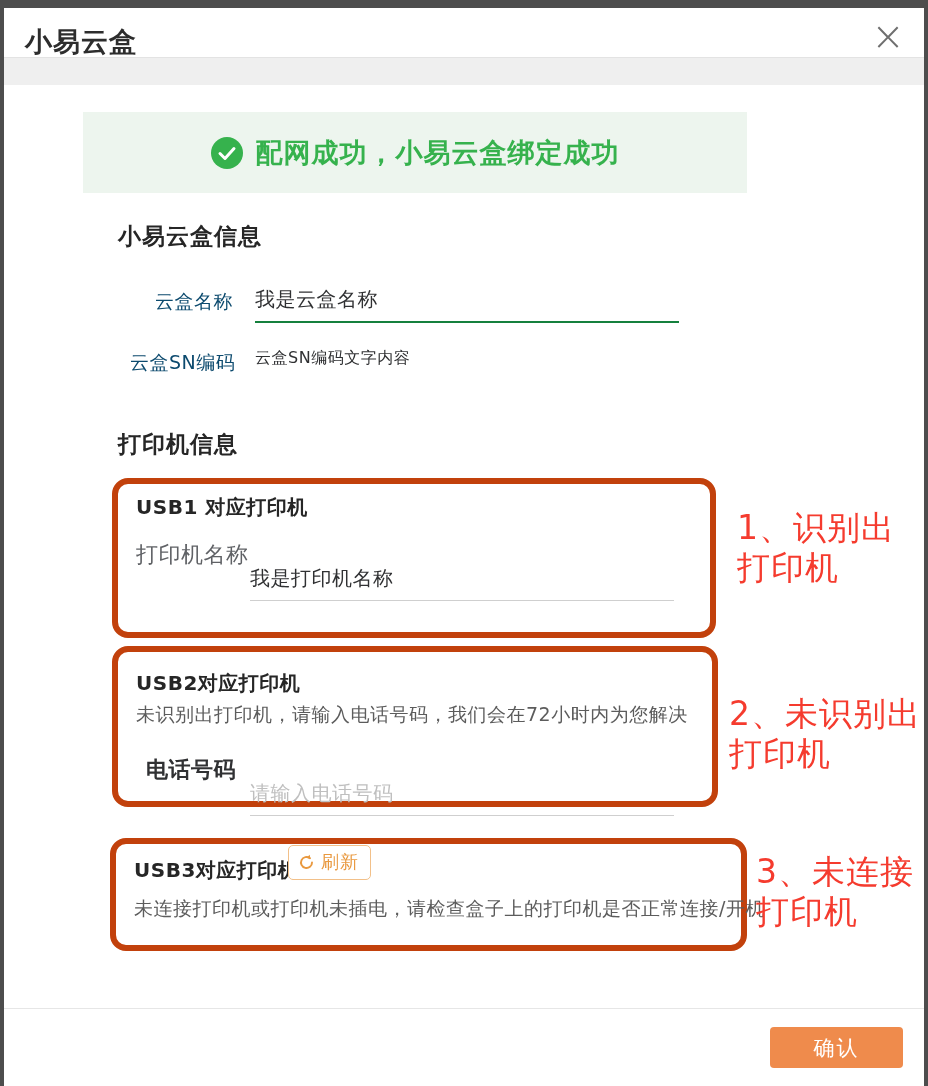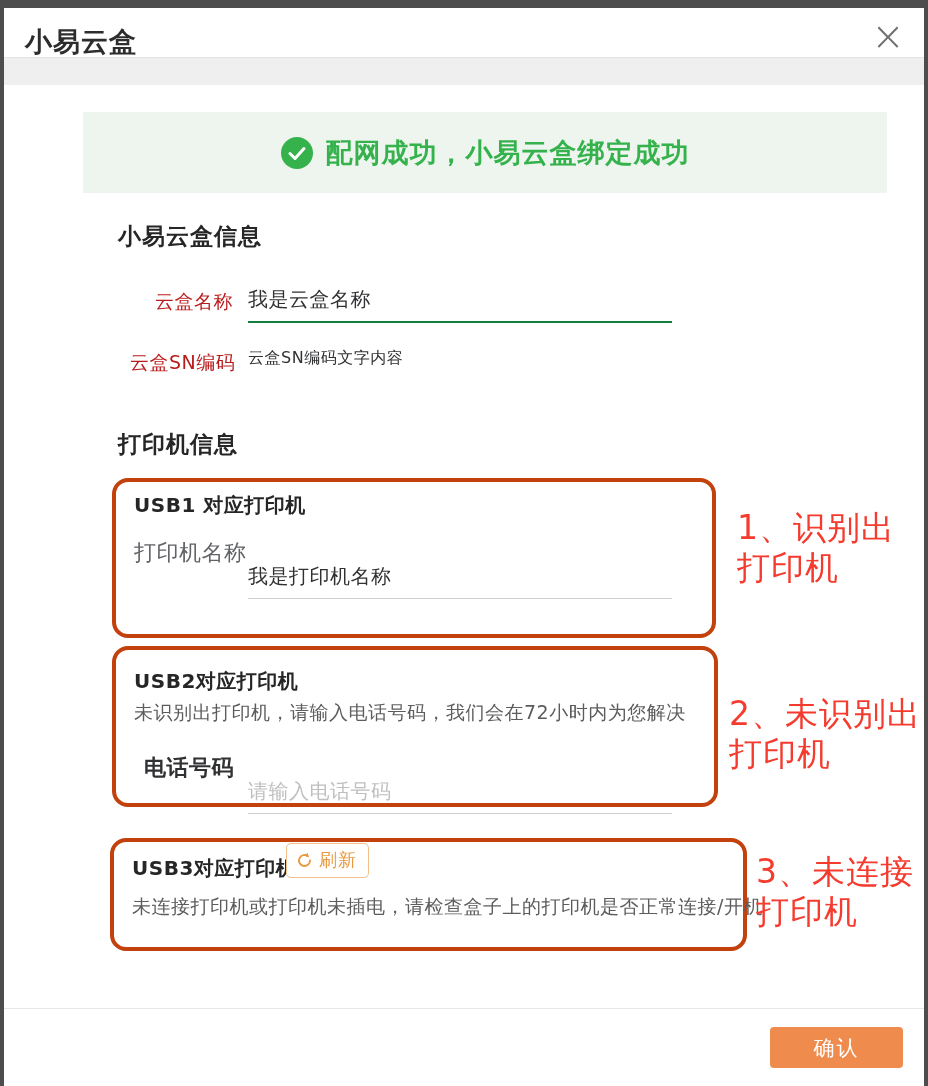--- a/index.html
+++ b/index.html
@@ -7,37 +7,37 @@
   .dialog{position:relative;width:928px;height:1086px;background:#ffffff;overflow:hidden;}
   .edge{position:absolute;background:#4d4d4d;z-index:50;}
   .edge.top{left:0;top:0;width:928px;height:8px;}
   .edge.left{left:0;top:0;width:4px;height:1086px;}
   .edge.right{left:924px;top:0;width:4px;height:1086px;}
 
   .title{position:absolute;left:25px;top:24px;font-size:27px;font-weight:600;color:#2d2d2d;letter-spacing:1px;}
   .close{position:absolute;left:864px;top:14px;width:48px;height:44px;font-size:40px;font-weight:300;color:#6f6f6f;text-align:center;line-height:44px;cursor:pointer;}
   .grayband{position:absolute;left:4px;top:57px;width:920px;height:27px;background:#efefef;border-top:1px solid #e3e3e3;}
 
-  .banner{position:absolute;left:83px;top:112px;width:804px;height:81px;background:#edf5ee;display:flex;align-items:center;justify-content:center;gap:13px;}
+  .banner{position:absolute;left:83px;top:112px;width:664px;height:81px;background:#edf5ee;display:flex;align-items:center;justify-content:center;gap:13px;}
   .banner .txt{font-size:27px;font-weight:600;color:#36b24d;letter-spacing:1px;}
   .checkwrap{width:32px;height:32px;display:inline-flex;}
 
   .heading{position:absolute;font-size:23px;font-weight:700;color:#262626;letter-spacing:1px;}
   .h-box{left:118px;top:221px;}
   .h-printer{left:118px;top:429px;}
 
   .frow{position:absolute;display:flex;align-items:flex-start;}
-  .frow .lbl{width:103px;text-align:right;font-size:19px;color:#b91c1c;margin-right:15px;padding-top:3px;letter-spacing:0.5px;white-space:nowrap;}
+  .frow .lbl{width:103px;text-align:right;font-size:19px;color:#0c4a6e;margin-right:22px;padding-top:3px;letter-spacing:0.5px;white-space:nowrap;}
   .frow .val{font-size:16px;color:#303133;padding-top:1px;letter-spacing:0.5px;white-space:nowrap;}
   .frow input{width:424px;border:none;outline:none;background:transparent;font-family:inherit;font-size:20px;color:#303133;letter-spacing:0.5px;padding:1px 0 10px 0;border-bottom:2px solid #15803d;}
   .frow input::placeholder{color:#c0c4cc;}
   .row-name{left:130px;top:286px;}
   .row-sn{left:130px;top:347px;}
 
-  .redbox{position:absolute;border:4px solid #c2410c;border-radius:16px;box-sizing:border-box;}
+  .redbox{position:absolute;border:6px solid #c2410c;border-radius:16px;box-sizing:border-box;}
   .box1{left:112px;top:478px;width:604px;height:160px;}
   .box2{left:112px;top:646px;width:606px;height:161px;}
   .box3{left:110px;top:838px;width:637px;height:113px;}
 
   .usb-title{position:absolute;font-size:20px;font-weight:700;color:#262626;letter-spacing:0.5px;white-space:nowrap;}
   .b-in-row{position:absolute;display:flex;align-items:flex-start;}
   .b-in-row .lbl{width:100px;text-align:right;font-size:22px;color:#606266;margin-right:14px;padding-top:3px;letter-spacing:0.5px;white-space:nowrap;}
   .b-in-row .lbl.strong{color:#303133;font-weight:700;}
   .b-in-row .val{font-size:20px;color:#303133;padding-top:1px;letter-spacing:0.5px;white-space:nowrap;}
   .b-in-row input{width:424px;border:none;outline:none;background:transparent;font-family:inherit;font-size:20px;color:#303133;letter-spacing:0.5px;padding:1px 0 10px 0;border-bottom:1px solid #cfcfcf;margin-top:28px;}

